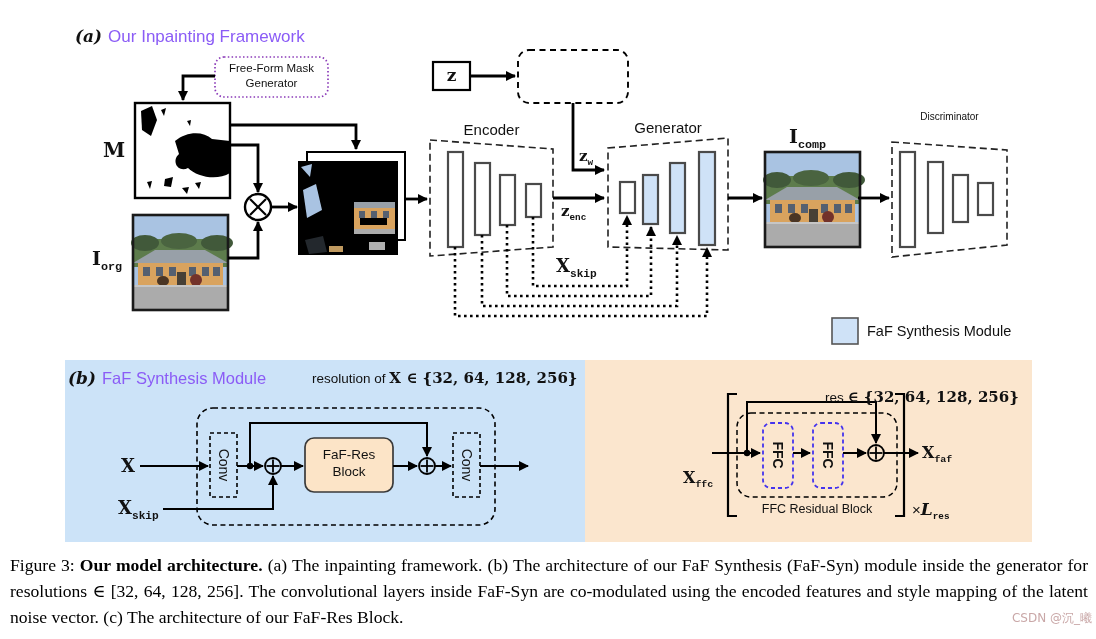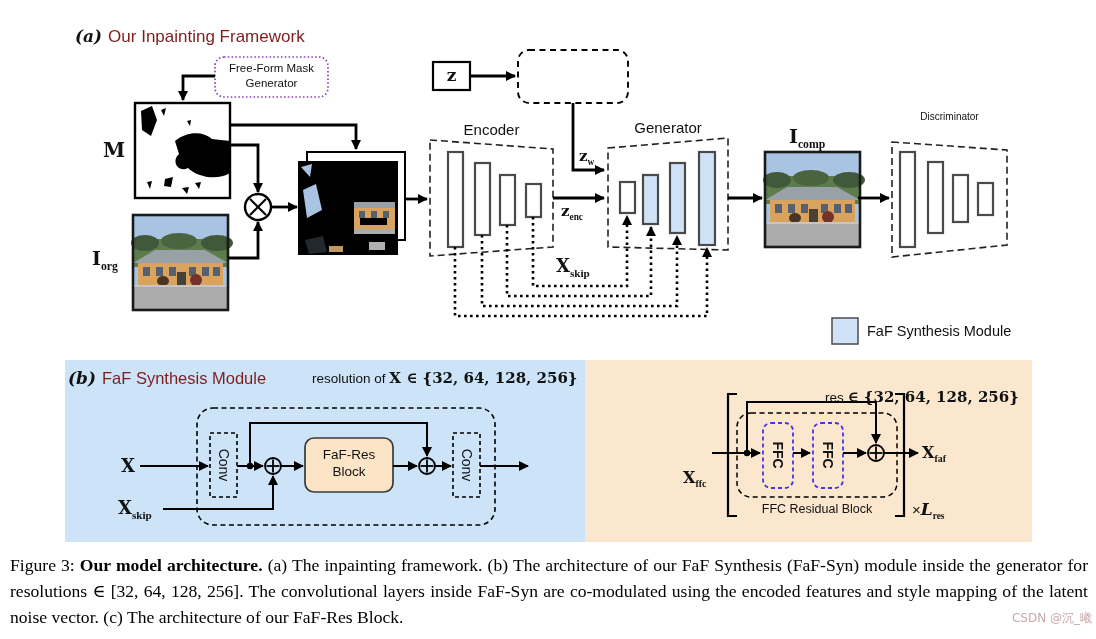--- a/index.html
+++ b/index.html
@@ -2,24 +2,24 @@
 <html><head>
 <meta charset="utf-8">
 <style>
   html,body{margin:0;padding:0;background:#fff;}
   #fig{position:relative;width:1096px;height:639px;background:#fff;overflow:hidden;
        font-family:"Liberation Sans",sans-serif;}
   svg{position:absolute;left:0;top:0;}
   .lbl{position:absolute;white-space:nowrap;color:#111;}
   .mb{font-family:"DejaVu Serif","Liberation Serif",serif;font-weight:bold;}
   .it{font-family:"DejaVu Serif","Liberation Serif",serif;font-style:italic;font-weight:bold;}
-  .lbl sub{font-size:0.62em;font-family:Liberation Serif, serif;font-weight:bold;}
+  .lbl sub{font-size:0.62em;font-family:Liberation Mono, monospace;font-weight:bold;}
   .ctr{text-align:center;}
   .rot{transform:rotate(90deg);}
-  .panel-title{font-size:16.5px;color:#7f1d1d;}
+  .panel-title{font-size:16.5px;color:#8b5cf6;}
   .tag{font-size:17px;margin-right:6px;}
   #caption{position:absolute;left:10px;top:552px;width:1078px;
            font-family:"Liberation Serif","DejaVu Serif",serif;font-size:17.6px;
            line-height:26px;color:#000;text-align:justify;}
   #watermark{position:absolute;right:4px;top:610px;font-size:12px;color:#c9a7a7;
              font-family:"DejaVu Sans","Liberation Sans",sans-serif;}
 </style>
 </head>
 <body>
 

